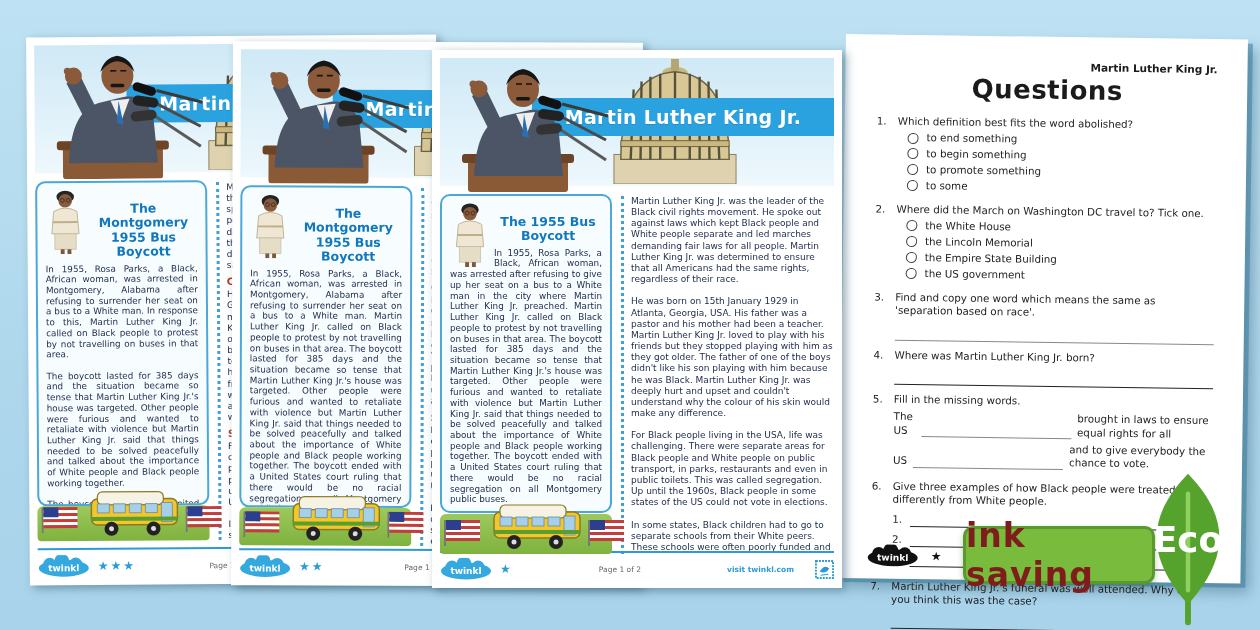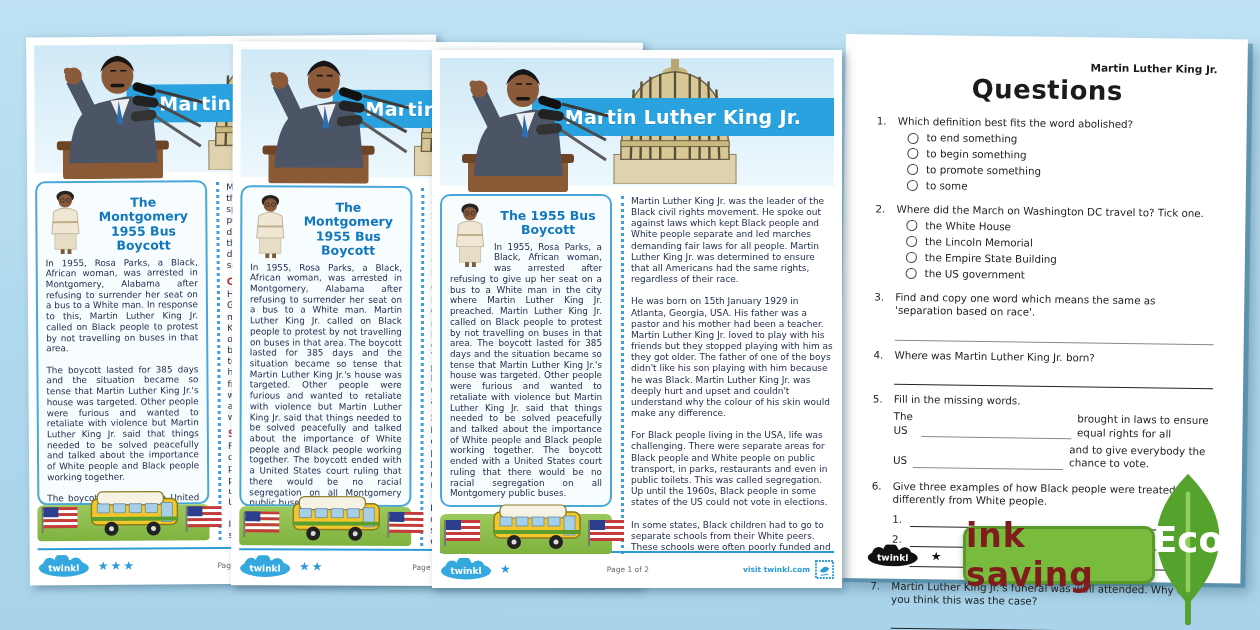--- a/index.html
+++ b/index.html
@@ -13,39 +13,39 @@
   #pageQ{left:846px;top:34px;z-index:2;width:402px;height:544px;transform:rotate(0.8deg);transform-origin:top left;box-shadow:5px 4px 0 rgba(58,125,156,.55),9px 9px 14px rgba(45,85,110,.4);}
   
   .hero{position:relative;height:128px;margin:8px 8px 0;background:linear-gradient(180deg,#cfe9f6,#eef8fd);}
   .dome{position:absolute;left:150px;top:-2px;width:170px;height:128px;z-index:1;}
   .banner{position:absolute;top:40px;left:92px;right:0;height:38px;background:#2aa2e0;color:#fff;font-size:19px;font-weight:bold;display:flex;align-items:center;justify-content:center;letter-spacing:.3px;z-index:2;text-shadow:0 1px 0 rgba(0,0,0,.12);}
   .mlk{position:absolute;left:-2px;top:2px;width:186px;height:132px;z-index:3;}
   .cols{display:flex;height:360px;margin:8px 8px 0;position:relative;}
   .side{width:172px;display:flex;flex-direction:column;}
   .sidebox{border:2.5px solid #4aa8d8;border-radius:10px;background:#f7fcff;padding:7px 8px 6px;overflow:hidden;}
   .rosa{float:left;width:40px;height:64px;margin:0 4px 2px 0;}
-  .sidehead{color:#1278be;font-weight:bold;font-size:12.5px;line-height:1.15;text-align:center;margin:6px 0 4px;}
+  .sidehead{color:#1278be;font-weight:bold;font-size:12.5px;line-height:1.15;text-align:center;margin:12px 0 4px;}
   .sidetext{font-size:8.8px;line-height:1.22;color:#22304f;text-align:justify;white-space:pre-line;}
   .grass{margin-top:auto;height:40px;background:linear-gradient(180deg,#9cc95c,#7fb23f);border-radius:6px 6px 4px 4px;position:relative;overflow:visible;z-index:4;}
   .flag{position:absolute;width:40px;height:26px;bottom:8px;}
   .flag.f1{left:4px;}
   .flag.f2{left:148px;}
   .bus{position:absolute;left:52px;bottom:2px;width:96px;height:50px;}
   .vdiv{border-left:3px dotted #3f9fd8;margin:2px 7px 0 9px;}
   .main{flex:1;padding-top:2px;overflow:hidden;}
   .mtext{font-size:9px;line-height:1.24;color:#22304f;white-space:pre-line;}
   .mtext:empty{display:none;}
   .redhead{color:#b03a2e;font-weight:bold;font-size:10px;margin:5px 0 2px;}
   .redhead:empty{display:none;}
   .pfoot{position:absolute;left:8px;right:8px;bottom:6px;height:26px;border-top:2px solid #2b9bd7;display:flex;align-items:center;justify-content:space-between;padding-top:3px;}
   .pfleft{display:flex;align-items:center;}
   .logo{width:52px;height:22px;color:#35a8e0;}
   .stars{color:#2b9bd7;font-size:12px;letter-spacing:2px;margin-left:8px;}
   .pagelabel{font-size:7.5px;color:#666;}
-  .pfright{display:flex;align-items:center;gap:5px;}
+  .pfright{display:flex;align-items:center;gap:21px;}
   .visit{font-size:7.5px;color:#2b9bd7;font-weight:bold;}
   .stamp{width:19px;height:19px;}
   
   .qinner{position:relative;width:100%;height:100%;padding:24px 30px 16px 32px;box-sizing:border-box;color:#1b1b1b;}
   .qheader{text-align:right;font-size:10.5px;font-weight:bold;margin-bottom:0;}
   .qtitle{text-align:center;font-size:26px;font-weight:bold;margin:2px 0 12px;letter-spacing:.5px;}
   .q{display:flex;gap:7px;margin-bottom:8px;font-size:10.3px;line-height:1.3;}
   .qnum{min-width:14px;}
   .qbody{flex:1;}
   .opts{margin-top:3px;}

